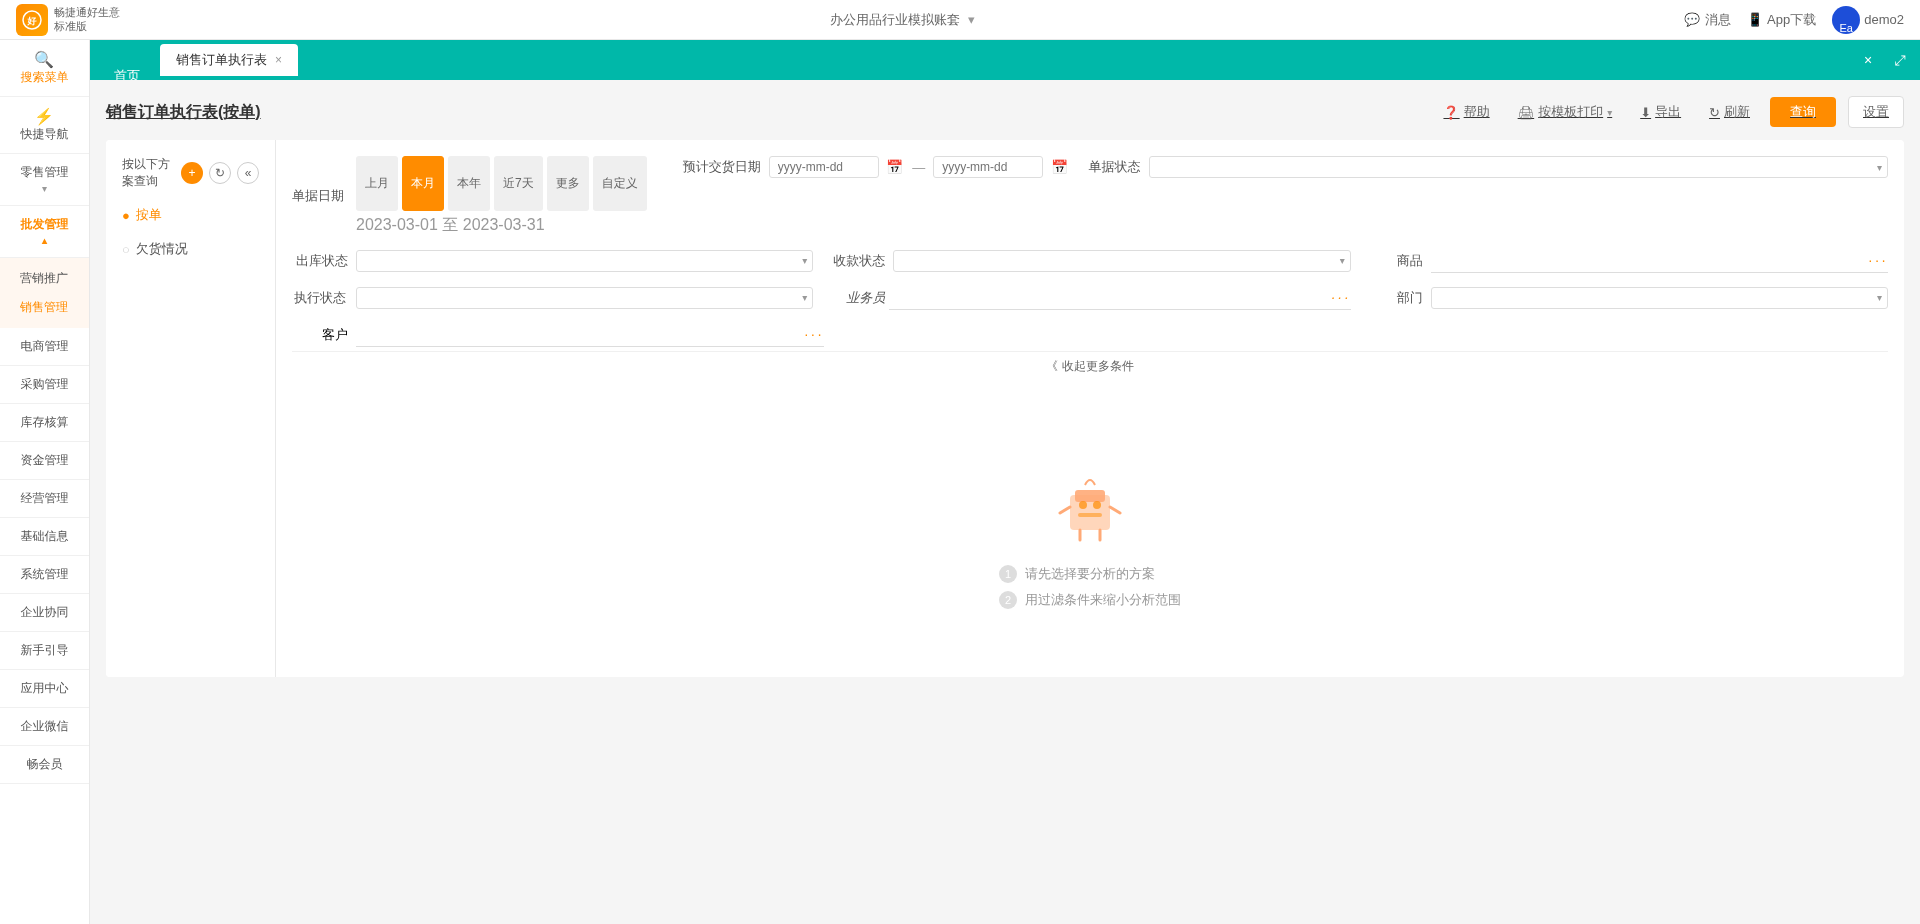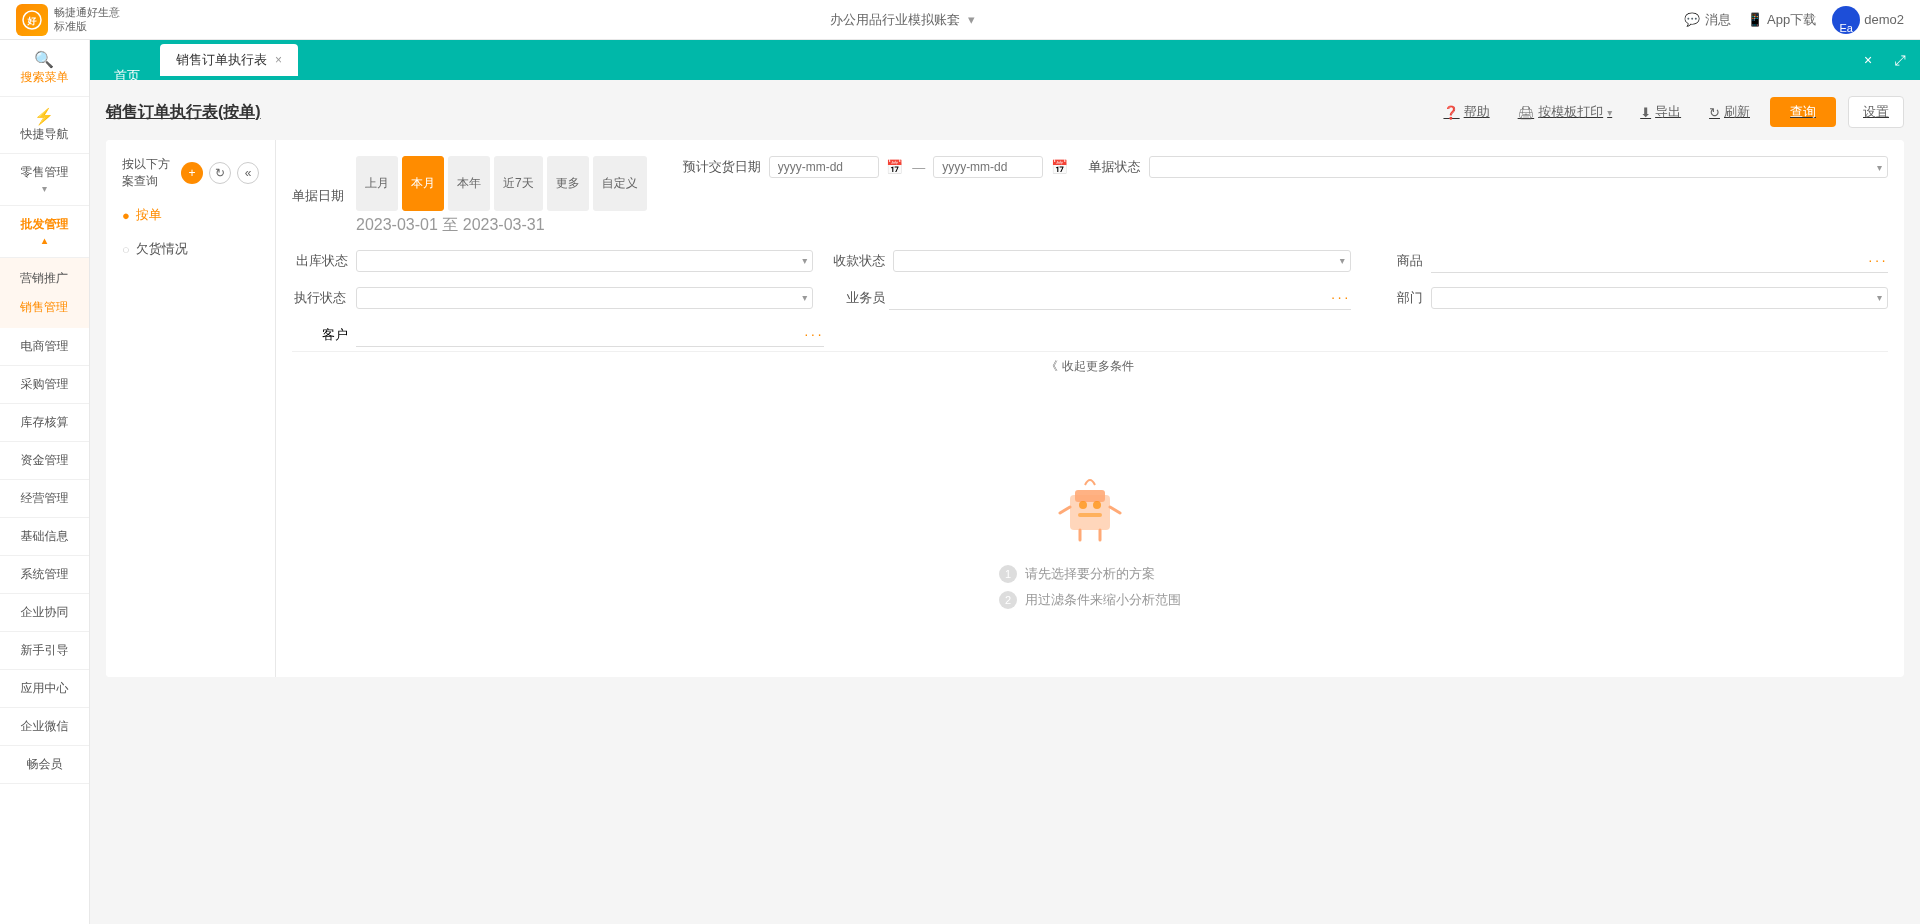--- a/index.html
+++ b/index.html
@@ -323,21 +323,21 @@
             <div style="display:flex; align-items:center; gap:16px; margin-bottom:12px;">
               <div style="display:flex; align-items:center; gap:8px; flex:1;">
                 <span style="color:#555;font-size:13px;min-width:56px;text-align:center;flex-shrink:0;">执行状态</span>
                 <div class="select-wrapper" style="flex:1;">
                   <select class="filter-select" style="width:100%;">
                     <option value=""></option>
                   </select>
                   <span class="chevron">▾</span>
                 </div>
               </div>
-              <div style="display:flex; align-items:center; gap:4px; flex:1;">
+              <div style="display:flex; align-items:center; gap:4px; flex:1;font-style:italic;">
                 <span style="color:#555;font-size:13px;min-width:56px;text-align:right;flex-shrink:0;">业务员</span>
                 <div style="flex:1; border-bottom:1px solid #ddd; padding:4px 0; display:flex; justify-content:flex-end;">
                   <span class="more-btn">···</span>
                 </div>
               </div>
               <div style="display:flex; align-items:center; gap:8px; flex:1;">
                 <span style="color:#555;font-size:13px;min-width:56px;text-align:right;flex-shrink:0;">部门</span>
                 <div class="select-wrapper" style="flex:1;">
                   <select class="filter-select" style="width:100%;">
                     <option value=""></option>

